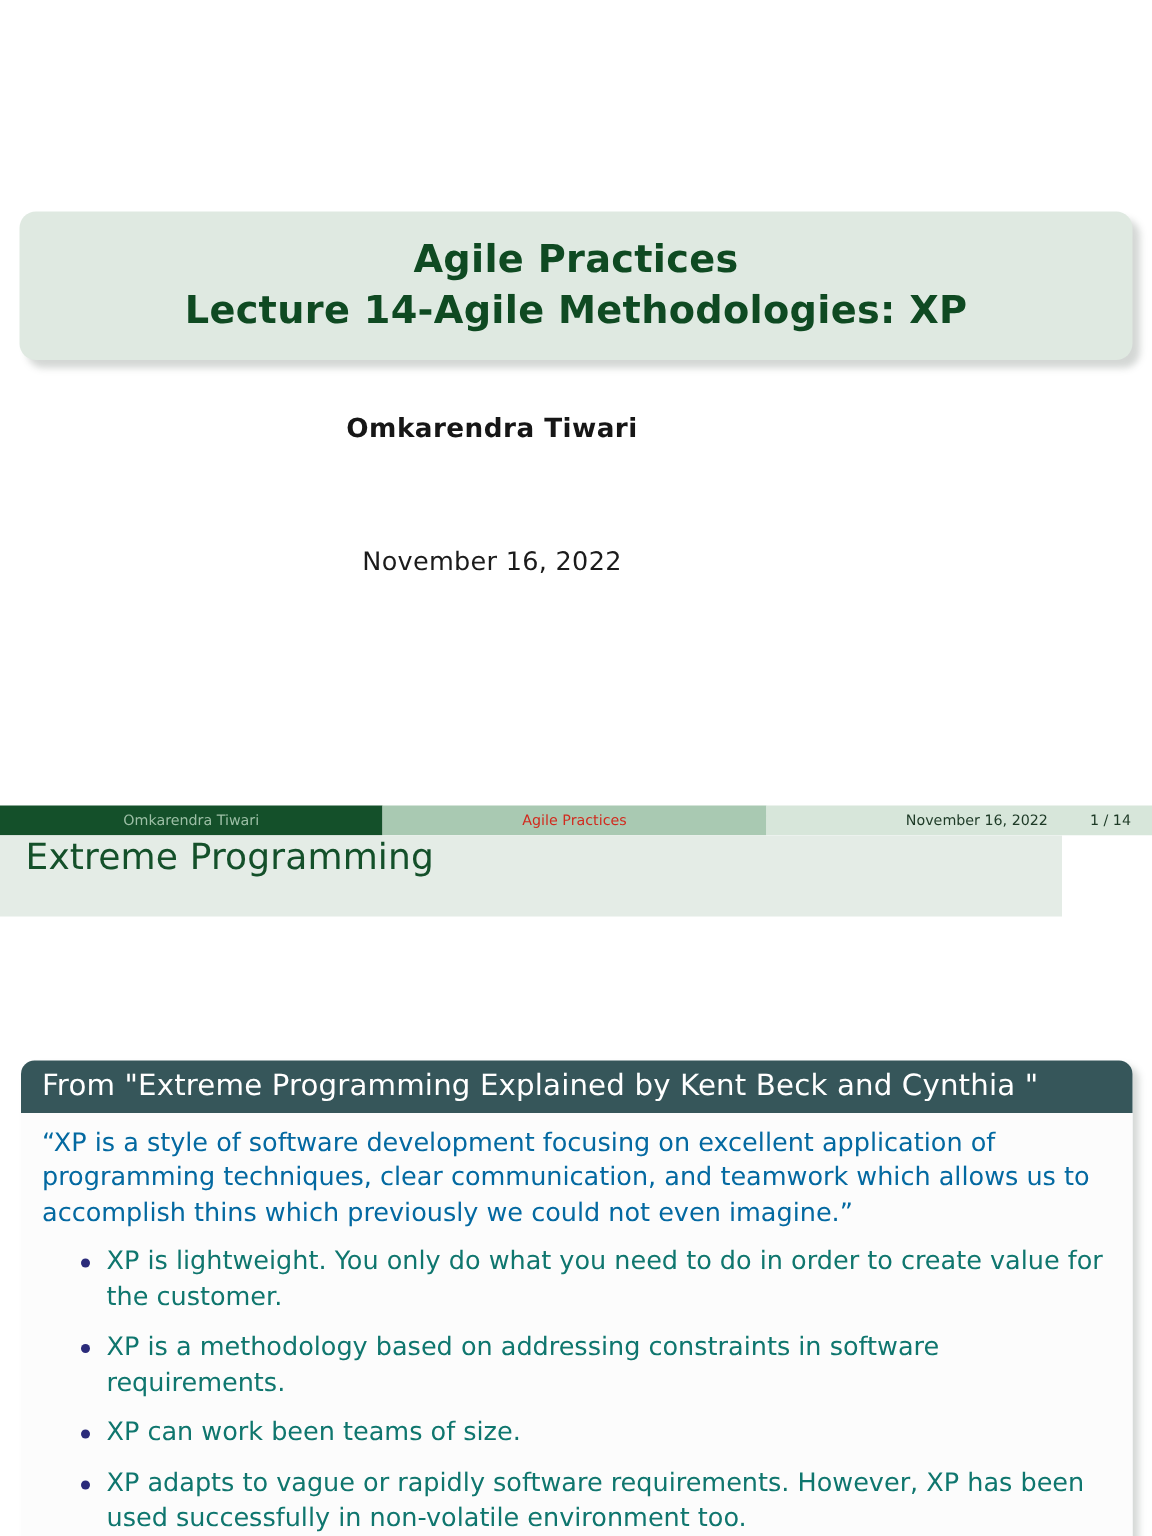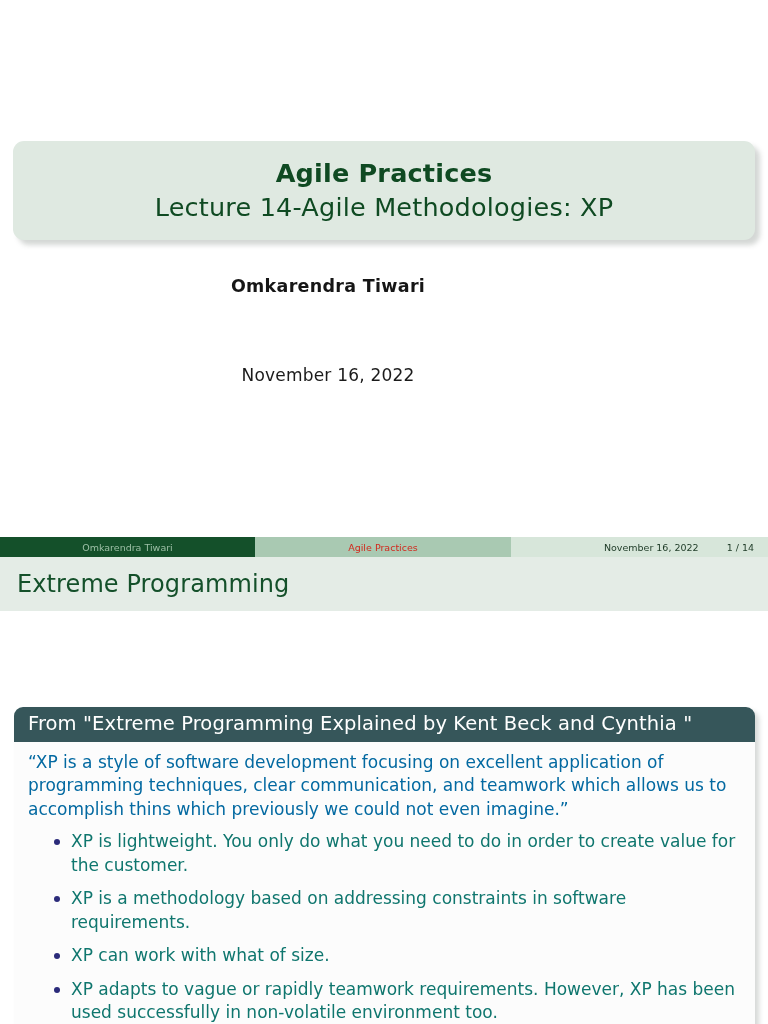--- a/index.html
+++ b/index.html
@@ -44,21 +44,21 @@
   }
   .title-line1 {
     font-size: 25.5px;
     font-weight: bold;
     color: #0f4a22;
     letter-spacing: 0.2px;
     line-height: 1.22;
   }
   .title-line2 {
     font-size: 25.5px;
-    font-weight: normal;
+    font-weight: bold;
     color: #0f4a22;
     letter-spacing: 0.2px;
     line-height: 1.22;
     margin-top: 3px;
   }
 
   .author {
     position: absolute;
     left: 0;
     right: 0;
@@ -148,25 +148,24 @@
   .slide-content {
     position: relative;
     width: 768px;
     height: 467px;
     background: #ffffff;
   }
   .frametitle-band {
     position: absolute;
     left: 0;
     top: 0;
-    width: 768px;
+    width: 708px;
     height: 54px;
     background: #e4ece6;
     display: flex;
-    align-items: center;
   }
   .frametitle {
     font-size: 24px;
     color: #14502a;
     padding-left: 17px;
     letter-spacing: 0.1px;
   }
 
   .block-wrap {
     position: absolute;
@@ -323,23 +322,23 @@
           <li class="bullet-item">
             <span class="bullet-dot"></span>
             <span>XP is lightweight. You only do what you need to do in order to create value for the customer.</span>
           </li>
           <li class="bullet-item">
             <span class="bullet-dot"></span>
             <span>XP is a methodology based on addressing constraints in software requirements.</span>
           </li>
           <li class="bullet-item">
             <span class="bullet-dot"></span>
-            <span>XP can work with what of size.</span>
+            <span>XP can work been teams of size.</span>
           </li>
           <li class="bullet-item">
             <span class="bullet-dot"></span>
-            <span>XP adapts to vague or rapidly teamwork requirements. However, XP has been used successfully in non-volatile environment too.</span>
+            <span>XP adapts to vague or rapidly software requirements. However, XP has been used successfully in non-volatile environment too.</span>
           </li>
         </ul>
       </div>
     </div>
   </div>
 </div>
 
 </body></html>

